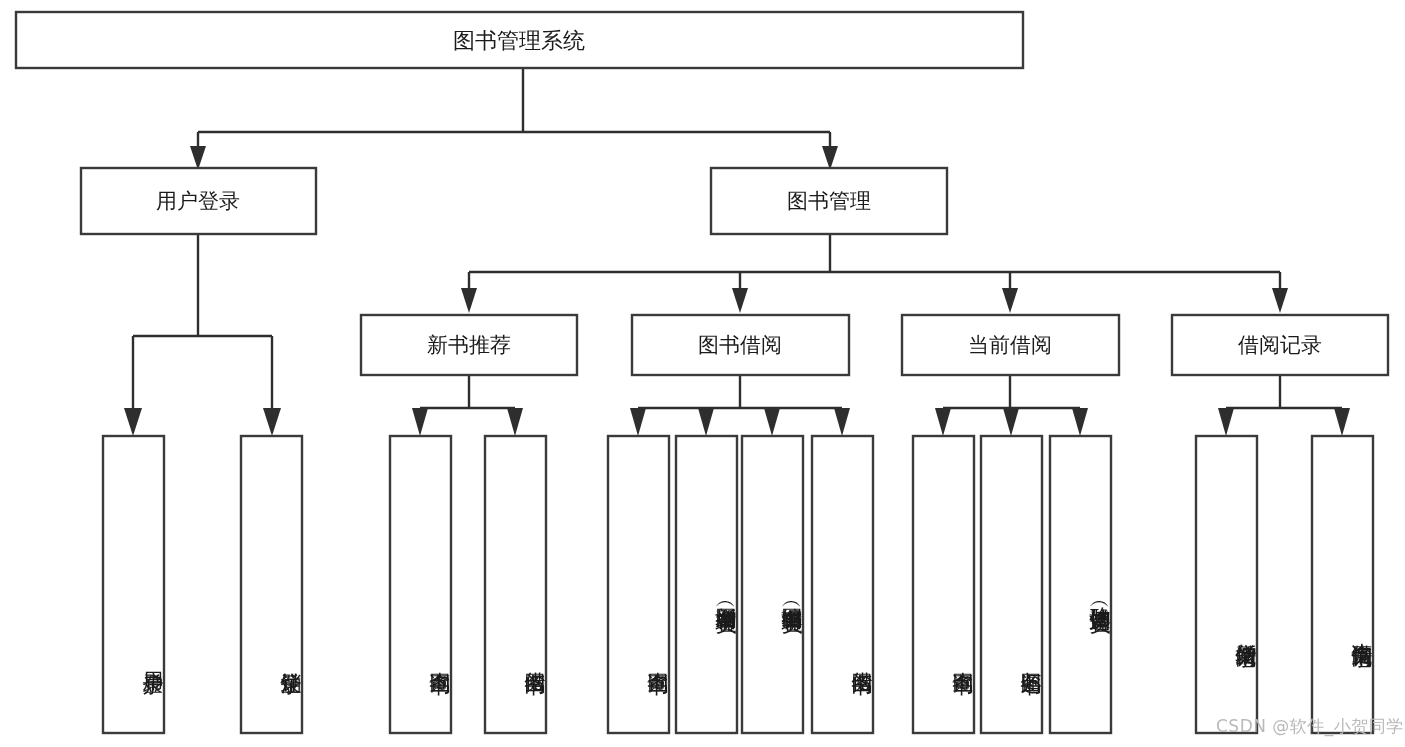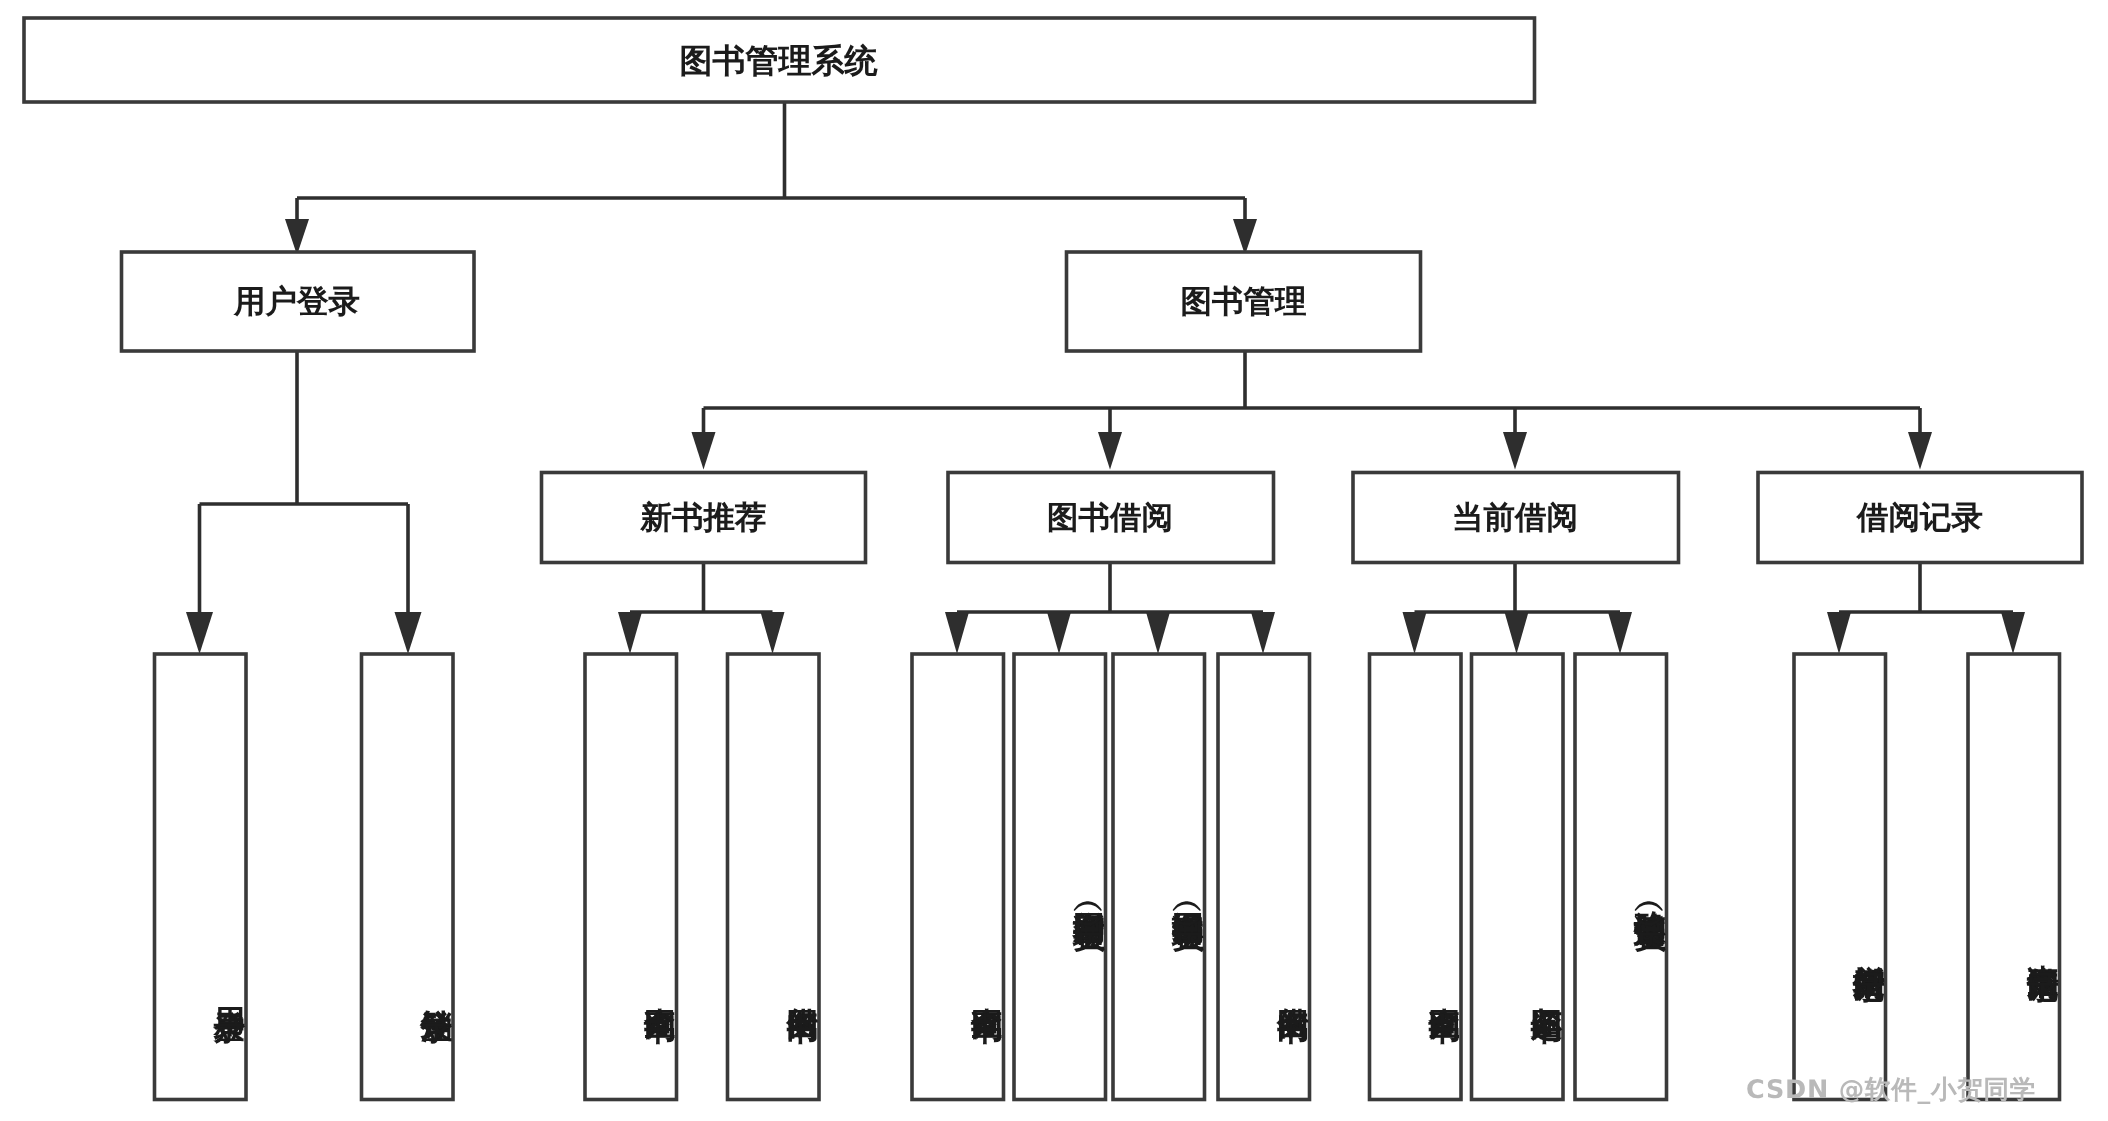--- a/index.html
+++ b/index.html
@@ -12,21 +12,20 @@
     width: 1405px;
     height: 747px;
     overflow: hidden;
     font-family: "DejaVu Sans", "Liberation Sans", sans-serif;
   }
   #diagram-root {
     position: relative;
     width: 1390px;
     height: 747px;
     background: #ffffff;
-    font-weight: bold;
   }
   svg.diagram-canvas {
     position: absolute;
     left: 0;
     top: 0;
     width: 1405px;
     height: 747px;
     display: block;
   }
   .node-box {
@@ -201,15 +200,15 @@
   <div class="vlabel" style="left:913px; top:436px; width:61px; height:297px; padding-top:72px;">查询图书</div>
 
   <div class="vlabel" style="left:981px; top:436px; width:61px; height:297px; padding-top:72px;">归还图书</div>
 
   <div class="vlabel" style="left:1050px; top:436px; width:61px; height:297px; padding-top:10px;">确认归还（管理员）</div>
 
   <div class="vlabel" style="left:1196px; top:436px; width:61px; height:297px; padding-top:44px;">新增借阅记录</div>
 
   <div class="vlabel" style="left:1312px; top:436px; width:61px; height:297px; padding-top:44px;">查询借阅记录</div>
 
-  <div class="watermark" style="left:1164px; top:715px;">CSDN @软件_小贺同学</div>
+  <div class="watermark" style="left:1216px; top:715px;">CSDN @软件_小贺同学</div>
 
 </div>
 
 </body></html>

